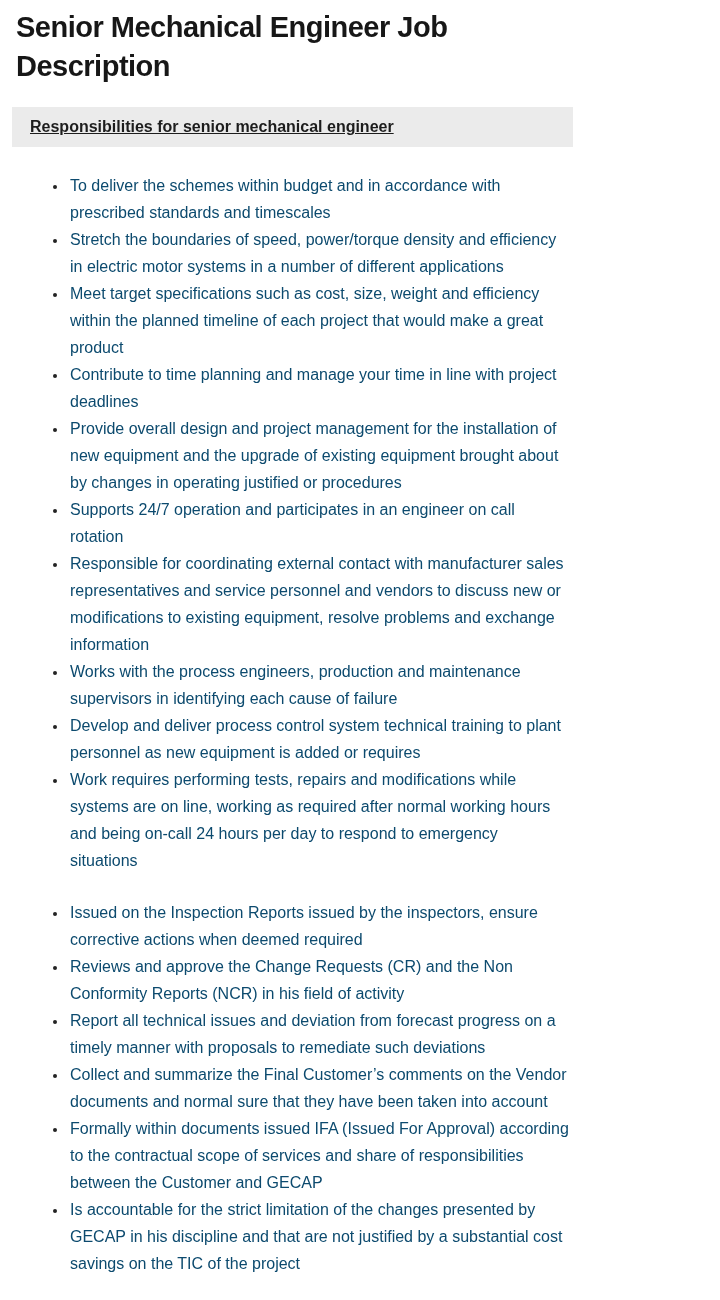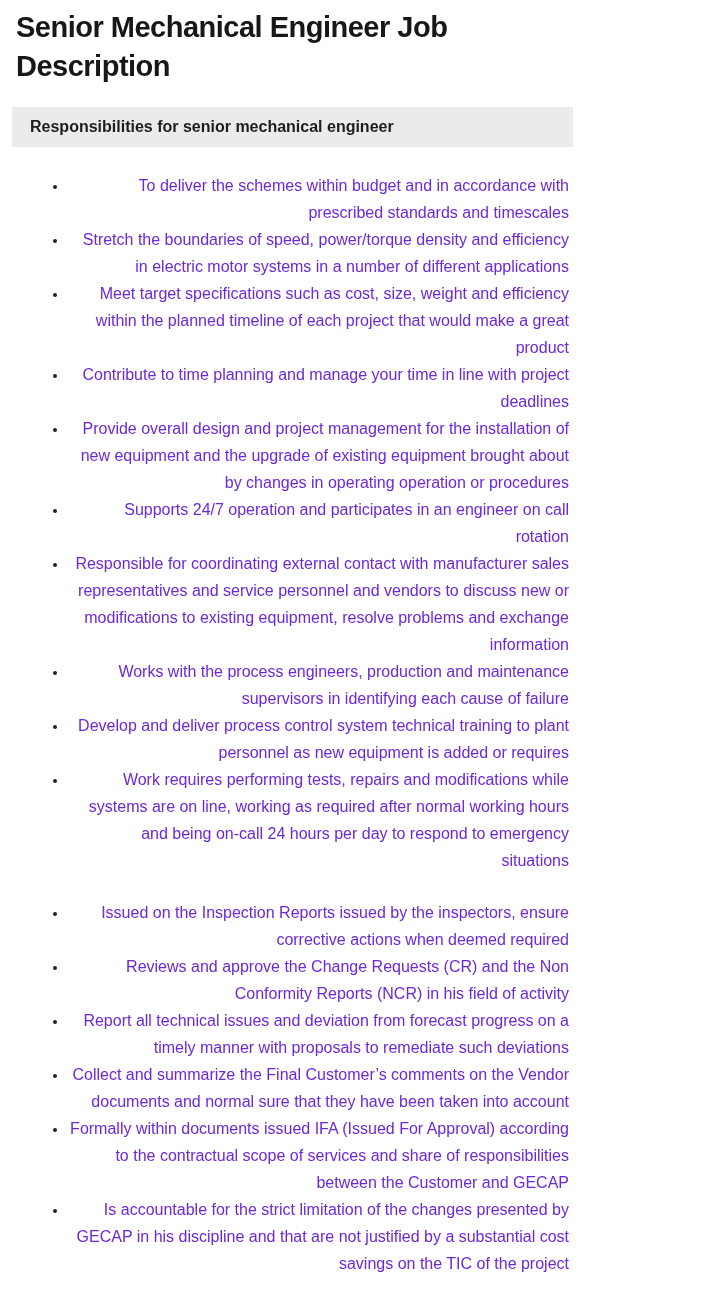--- a/index.html
+++ b/index.html
@@ -31,33 +31,33 @@
     padding-right: 8px;
   }
   .section-heading {
     margin-top: 21px;
     background: #ebebeb;
     font-size: 16px;
     font-weight: 700;
     color: #1d1d1d;
     padding: 11px 10px 11px 18px;
     line-height: 18px;
+    text-decoration: underline;
   }
   ul.bullet-list {
     margin: 25px 0 24px 0;
     padding-left: 56px;
     padding-right: 4px;
     list-style: disc outside;
   }
   ul.bullet-list li {
     font-size: 16px;
     line-height: 27px;
-    color: #6d28d9;
+    color: #0c4a6e;
     padding-left: 2px;
-    text-align: right;
   }
   ul.bullet-list li::marker {
     font-size: 13px;
     color: #232323;
   }
 </style>
 </head>
 <body>
 
 <div class="page">
@@ -65,21 +65,21 @@
   <h1 class="doc-title">Senior Mechanical Engineer Job Description</h1>
 
 
   <div class="section-heading">Responsibilities for senior mechanical engineer</div>
 
   <ul class="bullet-list">
       <li>To deliver the schemes within budget and in accordance with prescribed standards and timescales</li>
       <li>Stretch the boundaries of speed, power/torque density and efficiency in electric motor systems in a number of different applications</li>
       <li>Meet target specifications such as cost, size, weight and efficiency within the planned timeline of each project that would make a great product</li>
       <li>Contribute to time planning and manage your time in line with project deadlines</li>
-      <li>Provide overall design and project management for the installation of new equipment and the upgrade of existing equipment brought about by changes in operating operation or procedures</li>
+      <li>Provide overall design and project management for the installation of new equipment and the upgrade of existing equipment brought about by changes in operating justified or procedures</li>
       <li>Supports 24/7 operation and participates in an engineer on call rotation</li>
       <li>Responsible for coordinating external contact with manufacturer sales representatives and service personnel and vendors to discuss new or modifications to existing equipment, resolve problems and exchange information</li>
       <li>Works with the process engineers, production and maintenance supervisors in identifying each cause of failure</li>
       <li>Develop and deliver process control system technical training to plant personnel as new equipment is added or requires</li>
       <li>Work requires performing tests, repairs and modifications while systems are on line, working as required after normal working hours and being on-call 24 hours per day to respond to emergency situations</li>
     </ul>
 
 
   <ul class="bullet-list">
       <li>Issued on the Inspection Reports issued by the inspectors, ensure corrective actions when deemed required</li>

